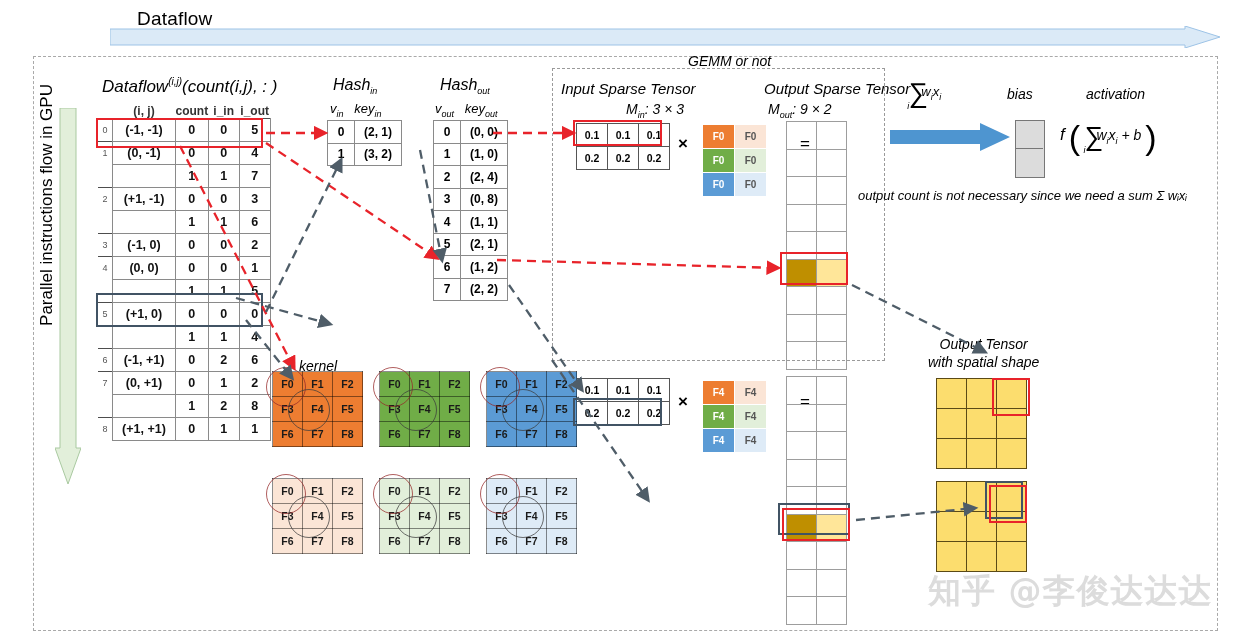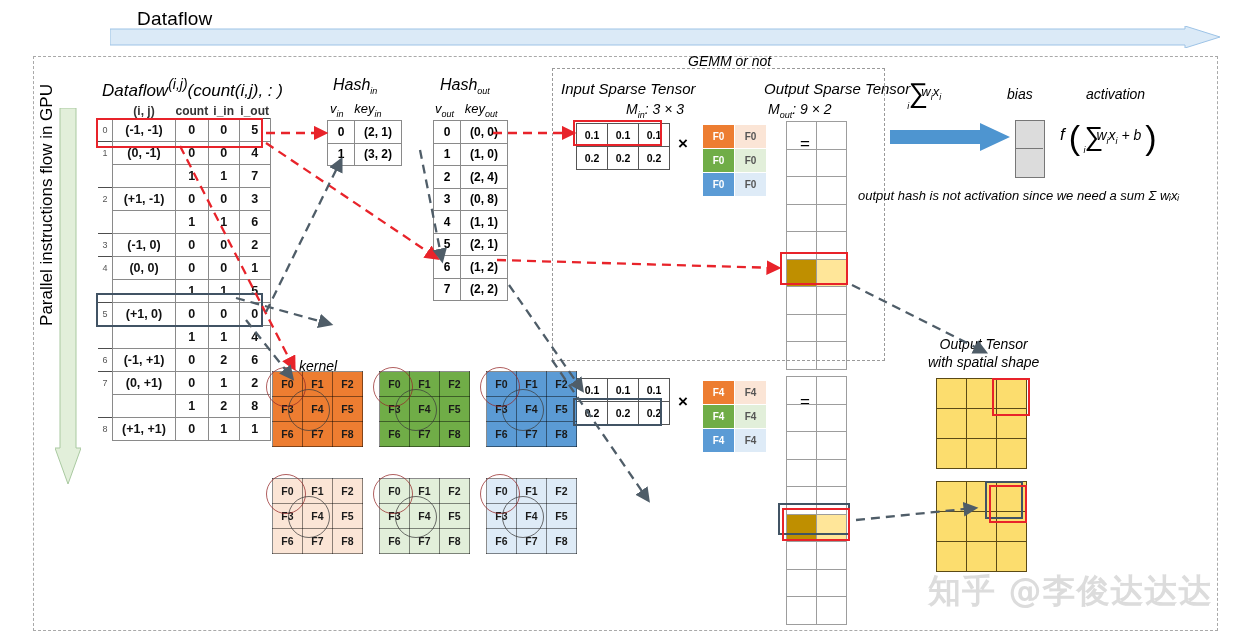--- a/index.html
+++ b/index.html
@@ -42,21 +42,21 @@
   .hash td.v{width:26px;}
   .hash td.k{width:46px;}
   #hashin-title{left:333px;top:76px;font-size:16px;}
   #hashin-sub{left:330px;top:101px;font-size:13px;}
   #hashin-wrap{left:327px;top:120px;}
   #hashout-title{left:440px;top:76px;font-size:16px;}
   #hashout-sub{left:435px;top:101px;font-size:13px;}
   #hashout-wrap{left:433px;top:120px;}
 
   .sub-i{font-size:9px;vertical-align:sub;}
-  .sup-i{font-size:14px;vertical-align:super;}
+  .sup-i{font-size:10px;vertical-align:super;}
 
   
   #gemm-label{left:688px;top:53px;font-size:14px;}
   #gemm-box{left:552px;top:68px;width:333px;height:293px;
      border:1px dashed #9a9a9a;box-sizing:border-box;}
   #ist-title{left:561px;top:80px;font-size:15px;}
   #ist-sub{left:585px;top:101px;font-size:14px;margin-left:41px;}
   #ost-title{left:744px;top:80px;font-size:15px;margin-left:20px;}
   #ost-sub{left:768px;top:101px;font-size:14px;}
 
@@ -615,21 +615,21 @@
   <polygon points="0,8 90,8 90,1 120,15 90,29 90,22 0,22" fill="#4e95d0"></polygon>
 </svg>
 <div class="abs" id="bias-box"></div>
 <div class="abs" id="bias-mid"></div>
 <div class="abs it" id="act-formula">
   <span style="font-size:17px;">f</span>
   <span style="font-size:34px;vertical-align:-9px;font-style:normal;">(</span>
   <span style="font-size:26px;vertical-align:-5px;">∑</span><span class="sub-i" style="position:relative;left:-19px;top:9px;">i</span><span style="margin-left:-8px;">w<span class="sub-i">i</span>x<span class="sub-i">i</span> + b</span>
   <span style="font-size:34px;vertical-align:-9px;font-style:normal;">)</span>
 </div>
-<div class="abs it" id="note-text">output hash is not activation since we need a sum  Σ wᵢxᵢ</div>
+<div class="abs it" id="note-text">output count is not necessary since we need a sum  Σ wᵢxᵢ</div>
 
 <div class="abs it" id="ot-label">
   <div>Output Tensor</div>
   <div>with spatial shape</div>
 </div>
 <table class="abs ot" id="ot1">
     <tbody id="ot1-body">
       <tr>
         <td></td>
         <td></td>

